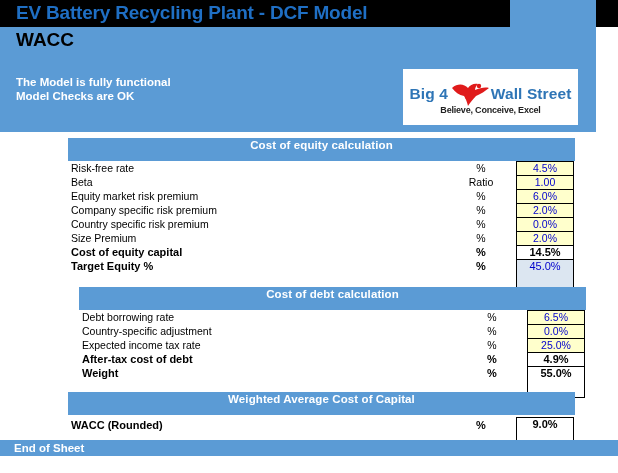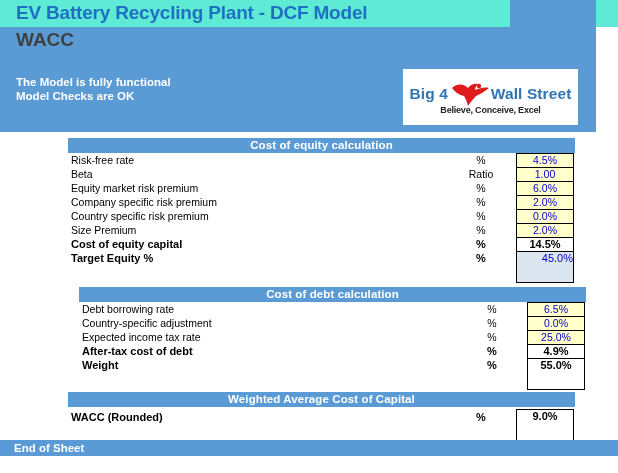--- a/index.html
+++ b/index.html
@@ -14,21 +14,21 @@
     font-size: 11px;
     color: #000000;
     overflow: hidden;
     position: relative;
   }
 
   
   .title-row {
     position: relative;
     height: 27px;
-    background: #5eead4;
+    background: #000000;
   }
   .title-text {
     position: absolute;
     left: 16px;
     top: 2px;
     font-size: 19px;
     font-weight: bold;
     color: #1F6FC4;
     letter-spacing: -0.2px;
     white-space: nowrap;
@@ -48,21 +48,21 @@
     width: 596px;
     height: 105px;
     background: #5B9BD5;
   }
   .subtitle {
     position: absolute;
     left: 16px;
     top: 2px;
     font-size: 19px;
     font-weight: bold;
-    color: #404040;
+    color: #000000;
     white-space: nowrap;
   }
   .check-lines {
     position: absolute;
     left: 16px;
     top: 48px;
     font-size: 11.5px;
     font-weight: bold;
     color: #ffffff;
     line-height: 14px;
@@ -123,21 +123,21 @@
   
   .sheet {
     position: relative;
   }
   .section {
     position: absolute;
     left: 68px;
     width: 507px;
   }
   .section-bar {
-    height: 15px;
+    height: 23px;
     background: #5B9BD5;
     color: #ffffff;
     font-size: 11.5px;
     font-weight: bold;
     text-align: center;
     line-height: 15px;
     letter-spacing: 0.1px;
   }
   .row {
     position: relative;
@@ -189,21 +189,20 @@
     font-weight: bold;
     border: 1px solid #000000;
     font-size: 11px;
   }
   
   .v-target {
     background: #DCE6F1;
     color: #0000CC;
     border: 1px solid #000000;
     font-size: 11px;
-    text-align: right;
   }
 
   
   .footer-bar {
     position: absolute;
     left: 0;
     top: 440px;
     width: 596px;
     height: 16px;
     background: #5B9BD5;

